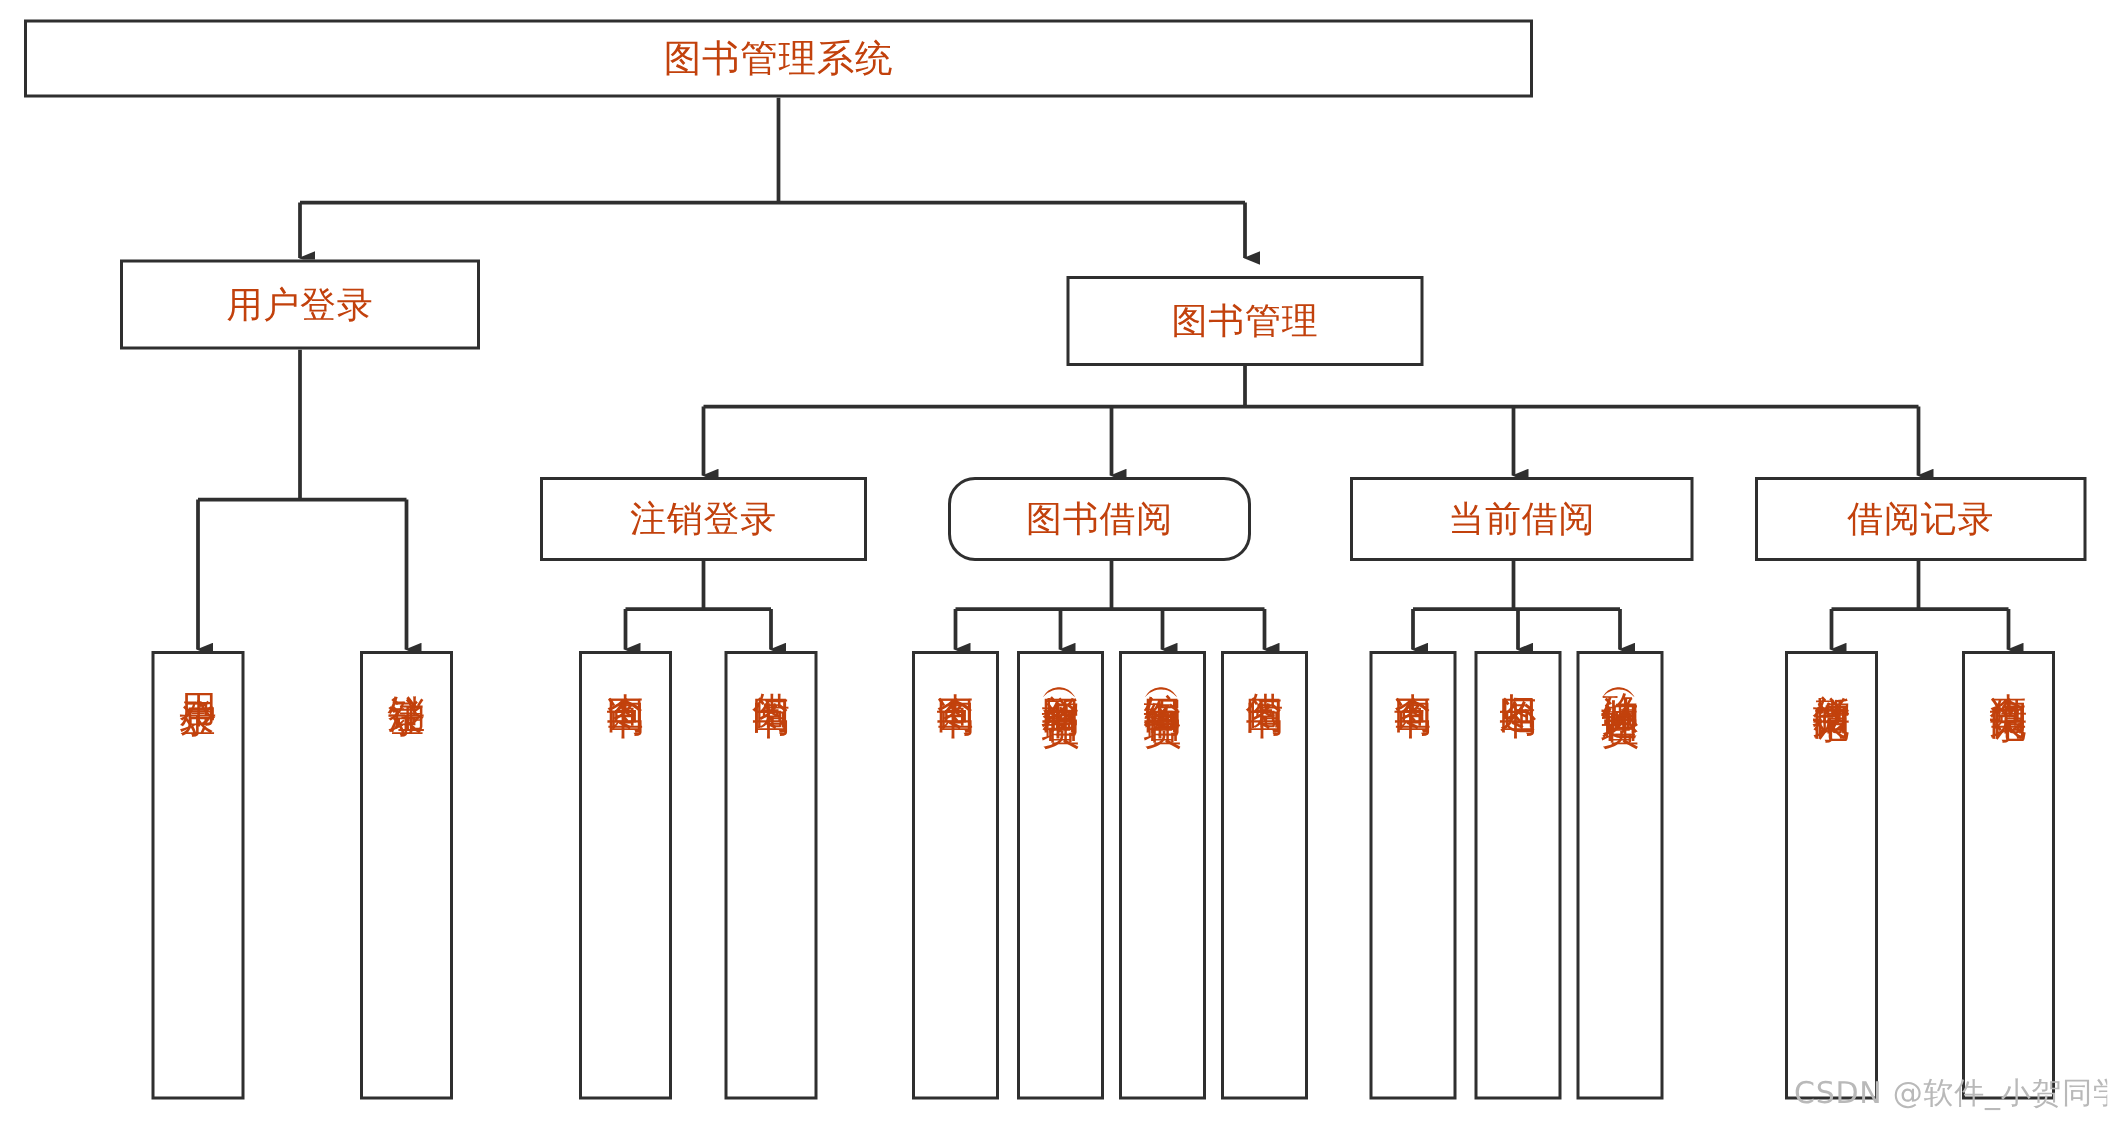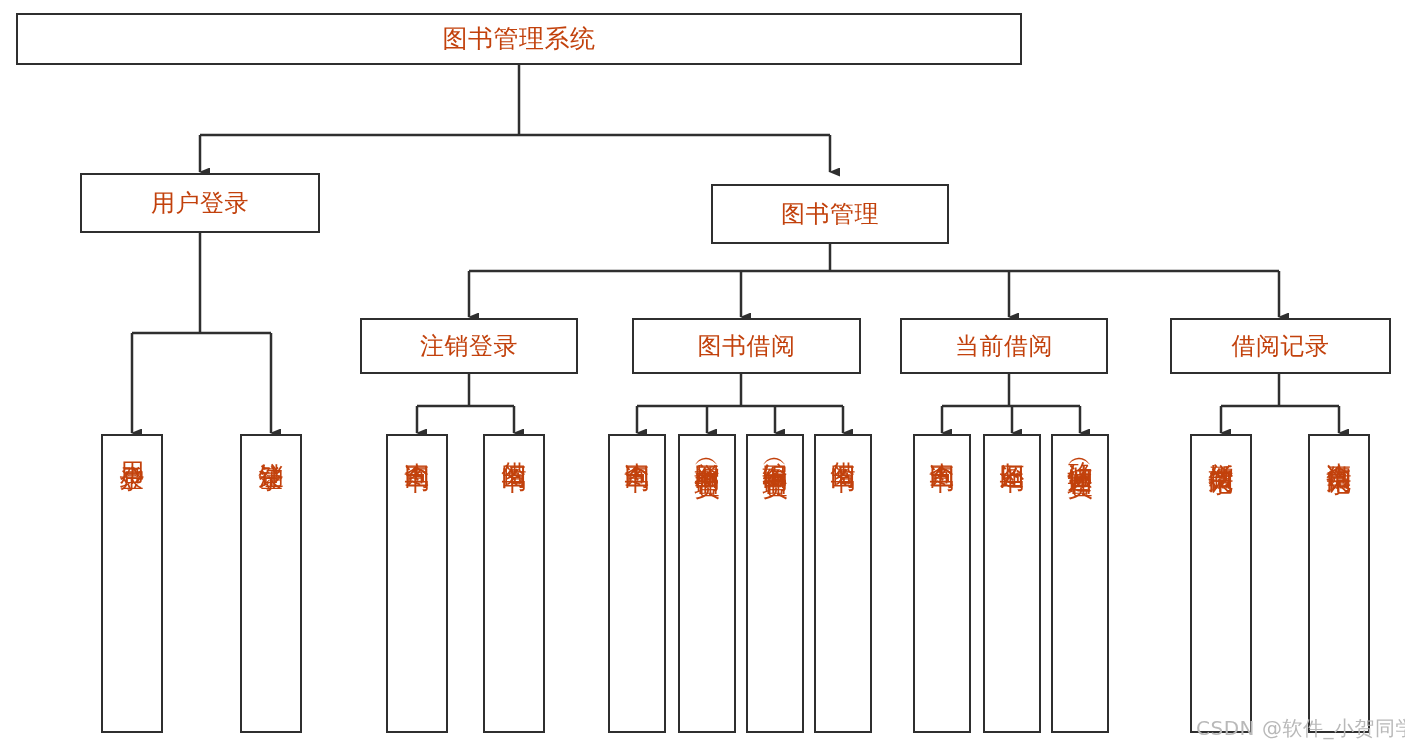--- a/index.html
+++ b/index.html
@@ -128,24 +128,24 @@
       </div>
       <div class="node level1" style="left: 80px; top: 173px; width: 240px; height: 60px;">
         <span class="node-label">用户登录</span>
       </div>
       <div class="node level1" style="left: 711px; top: 184px; width: 238px; height: 60px;">
         <span class="node-label">图书管理</span>
       </div>
       <div class="node level2" style="left: 360px; top: 318px; width: 218px; height: 56px;">
         <span class="node-label">注销登录</span>
       </div>
-      <div class="node level2" style="left: 632px; top: 318px; width: 229px; height: 56px;">
+      <div class="node level2" style="left: 632px; top: 318px; width: 202px; height: 56px; border-radius: 18px;">
         <span class="node-label">图书借阅</span>
       </div>
-      <div class="node level2" style="left: 900px; top: 318px; width: 208px; height: 56px;">
+      <div class="node level2" style="left: 900px; top: 318px; width: 229px; height: 56px;">
         <span class="node-label">当前借阅</span>
       </div>
       <div class="node level2" style="left: 1170px; top: 318px; width: 221px; height: 56px;">
         <span class="node-label">借阅记录</span>
       </div>
       <div class="node leaf" style="left: 101px; top: 434px; width: 62px; height: 299px;">
         <span class="node-label">用户登录</span>
       </div>
       <div class="node leaf" style="left: 240px; top: 434px; width: 62px; height: 299px;">
         <span class="node-label">注销登录</span>

